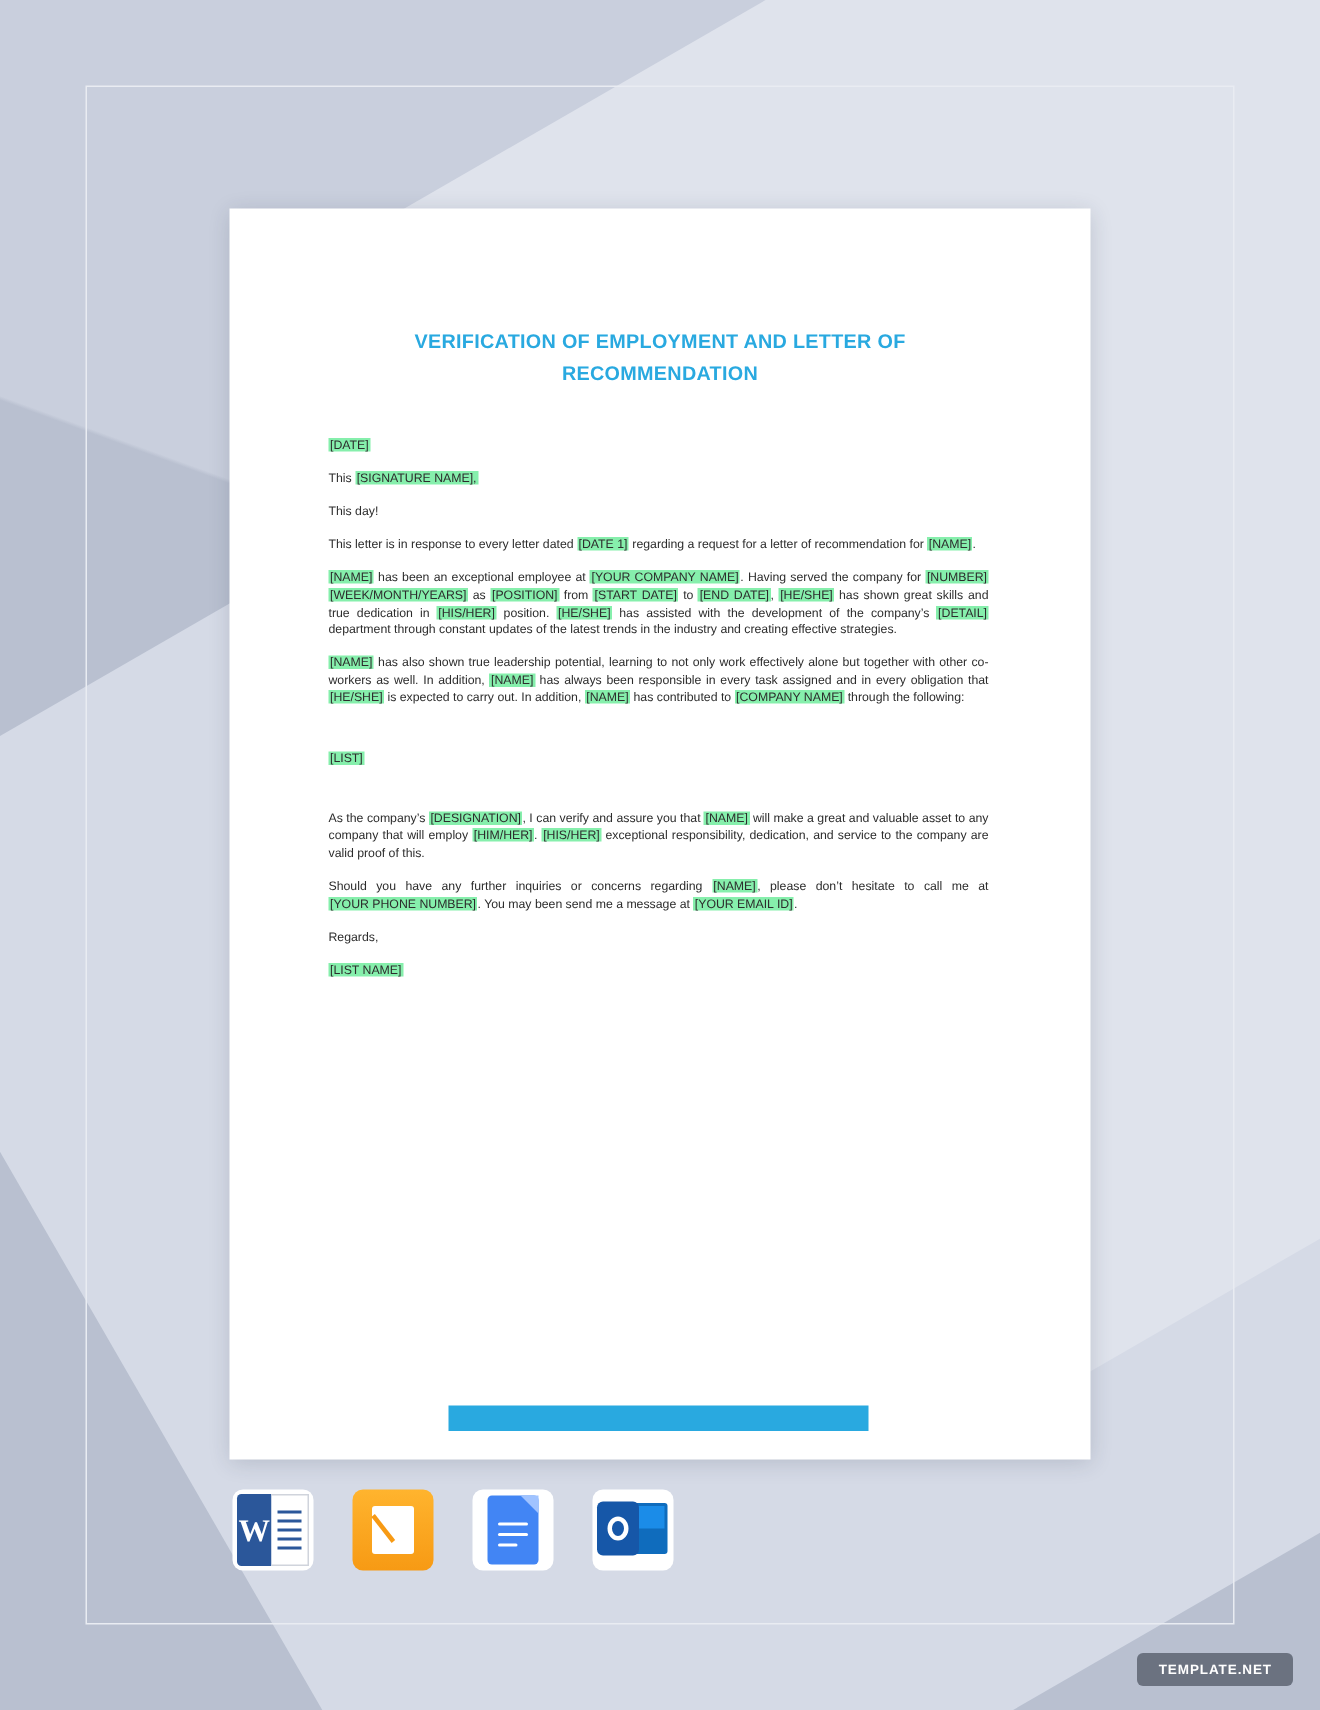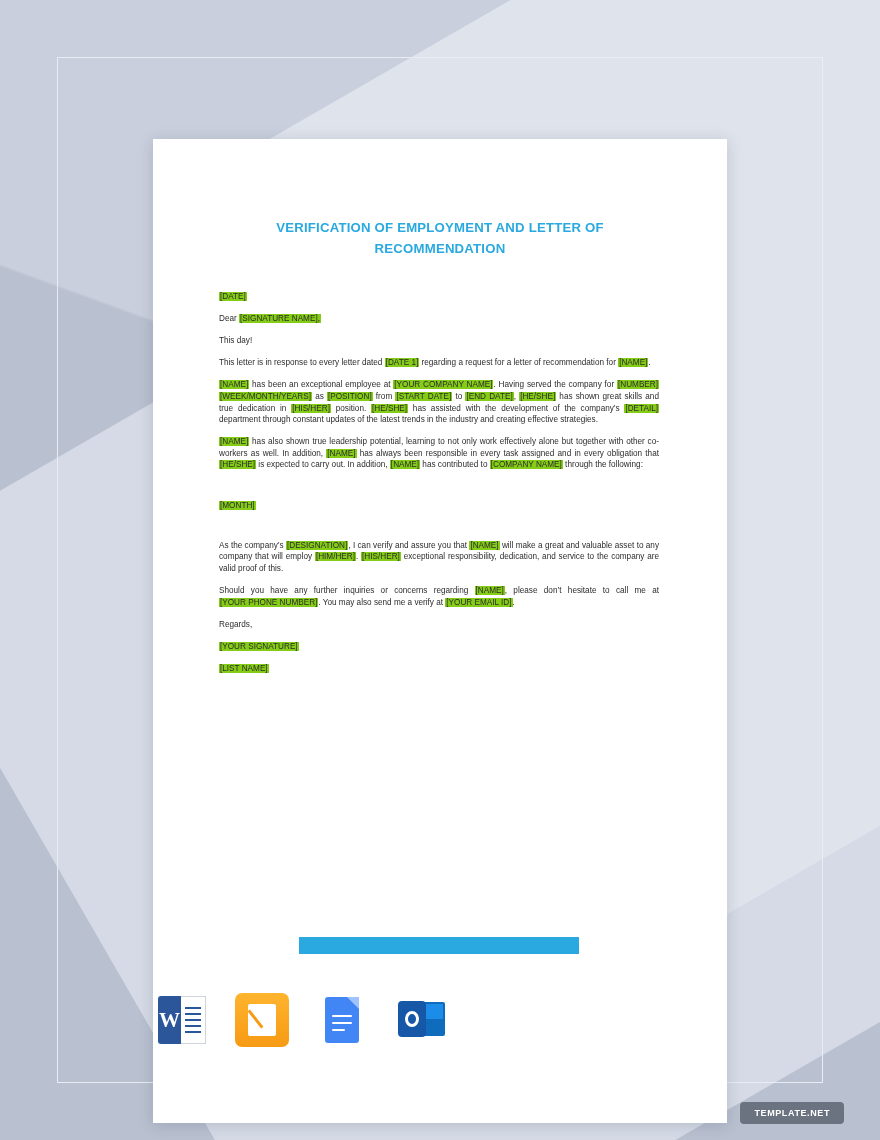--- a/index.html
+++ b/index.html
@@ -55,21 +55,21 @@
     height: 1026px;
     border: 1px solid #e9ecf2;
     box-sizing: border-box;
   }
   
   .page {
     position: absolute;
     left: 153px;
     top: 139px;
     width: 574px;
-    height: 984px;
+    height: 834px;
     background: #ffffff;
     box-shadow: 0 2px 14px rgba(40,50,70,0.18);
     box-sizing: border-box;
     overflow: hidden;
   }
   .doc-inner {
     position: absolute;
     left: 0; top: 0;
     width: 574px;
     height: 815px;
@@ -96,21 +96,21 @@
     line-height: 11.6px;
   }
   .body-area p {
     margin: 0 0 10.5px 0;
     text-align: justify;
   }
   .body-area p.nojust {
     text-align: left;
   }
   .hl {
-    background: #84cc16;
+    background: #86efac;
     color: #2c2c2c;
     padding: 0 1px;
     white-space: nowrap;
     margin-top: 44px;
   }
   .spacer-list {
     height: 18px;
   }
   .footer-bar {
     position: absolute;
@@ -250,21 +250,21 @@
     position: absolute;
     left: 10px; top: 18px;
     width: 14px; height: 16px;
     border: 3.5px solid #ffffff;
     border-radius: 50%;
     box-sizing: border-box;
   }
   
   .tn-badge {
     position: absolute;
-    right: 36px;
+    right: 18px;
     bottom: 16px;
     background: #6b7280;
     color: #ffffff;
     font-size: 9px;
     font-weight: bold;
     letter-spacing: 0.6px;
     padding: 6px 14px;
     border-radius: 4px;
   }
 </style>
@@ -279,32 +279,31 @@
 
   <div class="frame"></div>
 
   <div class="page">
     <div class="doc-inner">
 
       <div class="doc-title">VERIFICATION OF EMPLOYMENT AND LETTER OF RECOMMENDATION</div>
 
       <div class="body-area" id="body-area">
           <p class="nojust"><span class="hl">[DATE]</span></p>
-          <p><span>Dear </span><span class="hl">[SIGNATURE NAME],</span></p>
+          <p><span>This </span><span class="hl">[SIGNATURE NAME],</span></p>
           <p class="nojust"><span>This day!</span></p>
           <p><span>This letter is in response to every letter dated </span><span class="hl">[DATE 1]</span><span> regarding a request for a letter of recommendation for </span><span class="hl">[NAME]</span><span>.</span></p>
           <p><span class="hl">[NAME]</span><span> has been an exceptional employee at </span><span class="hl">[YOUR COMPANY NAME]</span><span>. Having served the company for </span><span class="hl">[NUMBER]</span><span> </span><span class="hl">[WEEK/MONTH/YEARS]</span><span> as </span><span class="hl">[POSITION]</span><span> from </span><span class="hl">[START DATE]</span><span> to </span><span class="hl">[END DATE]</span><span>, </span><span class="hl">[HE/SHE]</span><span> has shown great skills and true dedication in </span><span class="hl">[HIS/HER]</span><span> position. </span><span class="hl">[HE/SHE]</span><span> has assisted with the development of the company’s </span><span class="hl">[DETAIL]</span><span> department through constant updates of the latest trends in the industry and creating effective strategies.</span></p>
           <p><span class="hl">[NAME]</span><span> has also shown true leadership potential, learning to not only work effectively alone but together with other co-workers as well. In addition, </span><span class="hl">[NAME]</span><span> has always been responsible in every task assigned and in every obligation that </span><span class="hl">[HE/SHE]</span><span> is expected to carry out. In addition, </span><span class="hl">[NAME]</span><span> has contributed to </span><span class="hl">[COMPANY NAME]</span><span> through the following:</span></p>
           <div class="spacer-list"></div>
-          <p class="nojust"><span class="hl">[MONTH]</span></p>
+          <p class="nojust"><span class="hl">[LIST]</span></p>
           <div class="spacer-list"></div>
           <p><span>As the company’s </span><span class="hl">[DESIGNATION]</span><span>, I can verify and assure you that </span><span class="hl">[NAME]</span><span> will make a great and valuable asset to any company that will employ </span><span class="hl">[HIM/HER]</span><span>. </span><span class="hl">[HIS/HER]</span><span> exceptional responsibility, dedication, and service to the company are valid proof of this.</span></p>
-          <p><span>Should you have any further inquiries or concerns regarding </span><span class="hl">[NAME]</span><span>, please don’t hesitate to call me at </span><span class="hl">[YOUR PHONE NUMBER]</span><span>. You may also send me a verify at </span><span class="hl">[YOUR EMAIL ID]</span><span>.</span></p>
+          <p><span>Should you have any further inquiries or concerns regarding </span><span class="hl">[NAME]</span><span>, please don’t hesitate to call me at </span><span class="hl">[YOUR PHONE NUMBER]</span><span>. You may been send me a message at </span><span class="hl">[YOUR EMAIL ID]</span><span>.</span></p>
           <p class="nojust"><span>Regards,</span></p>
-          <p class="nojust"><span class="hl">[YOUR SIGNATURE]</span></p>
           <p class="nojust"><span class="hl">[LIST NAME]</span></p>
         </div>
 
       <div class="footer-bar"></div>
     </div>
   </div>
 
   <div class="icons-row">
 
     <div class="app-icon ic-word">

